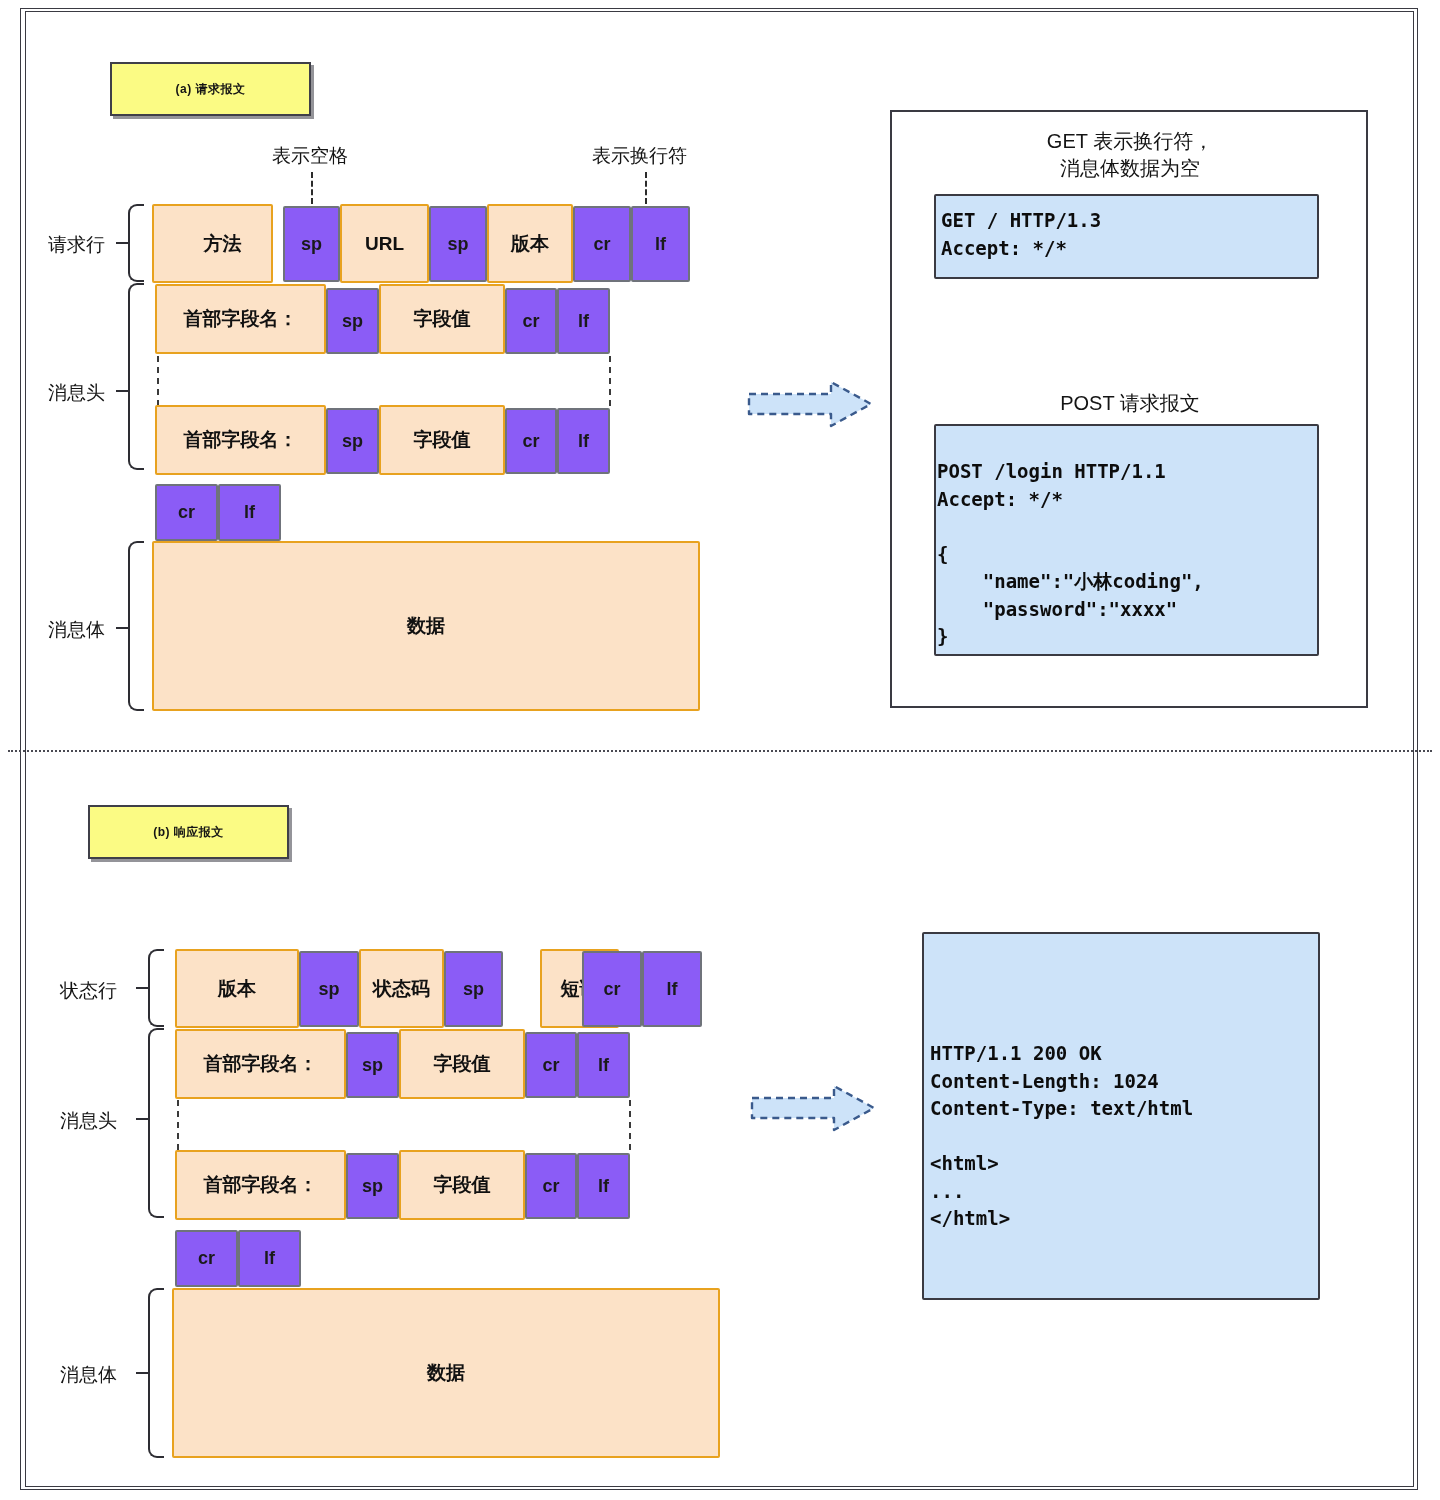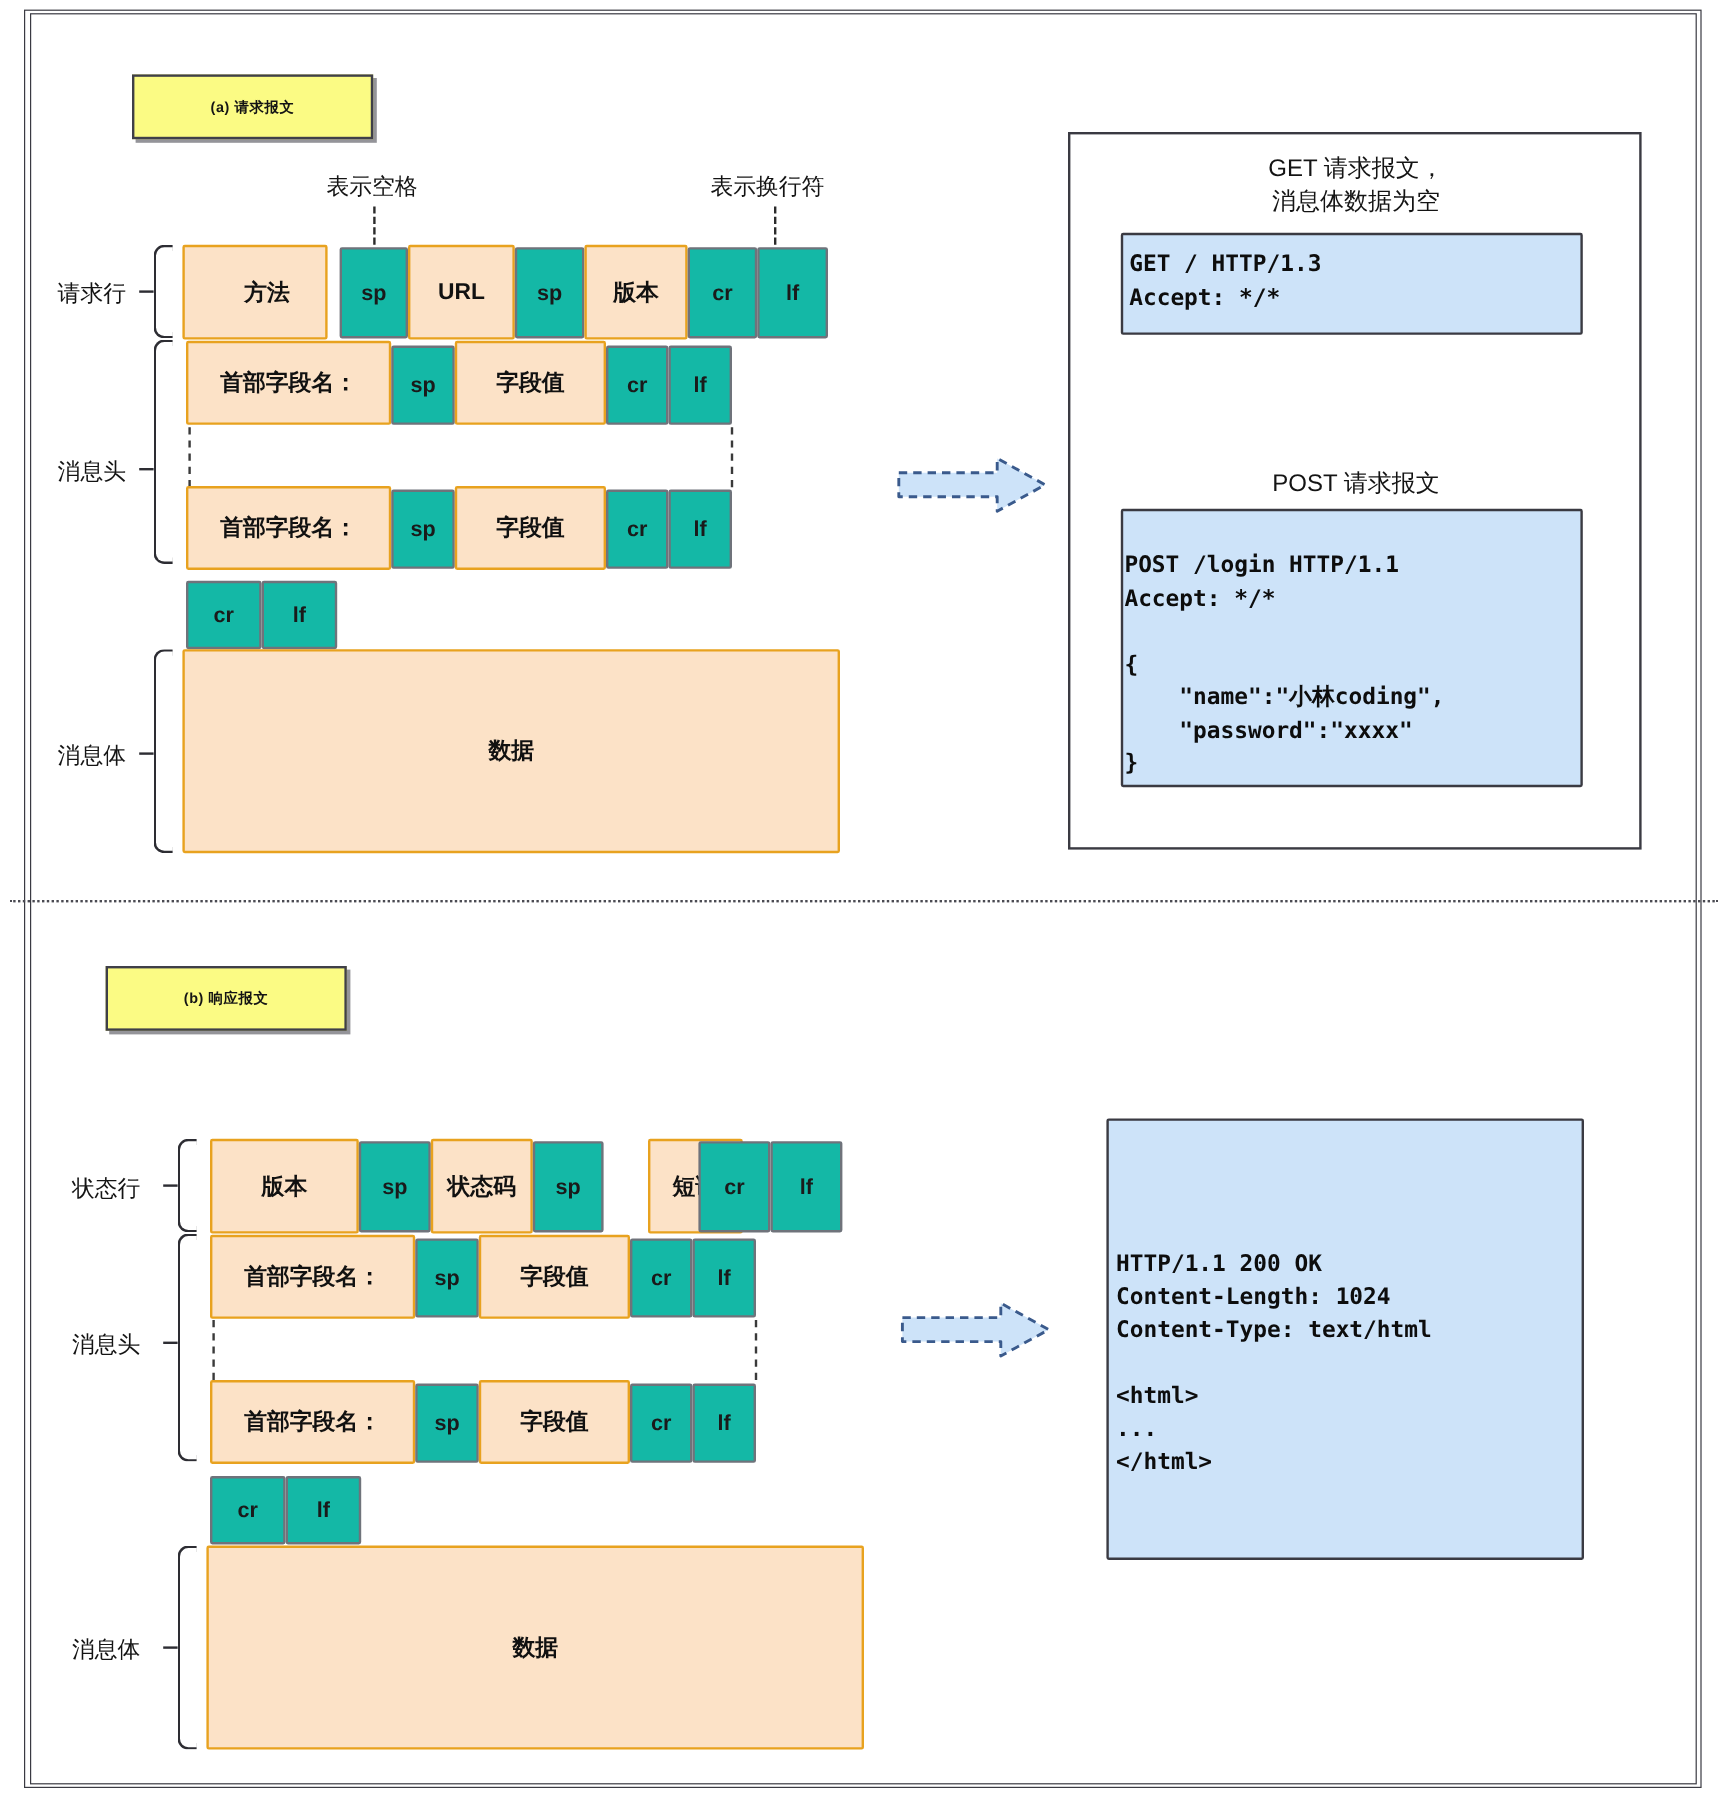--- a/index.html
+++ b/index.html
@@ -36,21 +36,21 @@
   .cell{
     position:absolute;box-sizing:border-box;
     display:flex;align-items:center;justify-content:center;
     border-radius:2px;
   }
   .cell.orange{
     background:#fce2c7;border:2px solid #e8a21f;
     font-weight:bold;font-size:19px;color:#111;
   }
   .cell.gray{
-    background:#14b8a6;border:2px solid #6f737b;
+    background:#8b5cf6;border:2px solid #6f737b;
     font-weight:600;font-size:18px;color:#1a1a1a;
   }
   .cell.orange.big{font-size:19px;}
 
   
   .row-label{
     position:absolute;font-size:19px;color:#141414;white-space:nowrap;
   }
   .brace{
     position:absolute;
@@ -199,21 +199,21 @@
     </div>
 
   <div class="arrow-wrap" style="left:745px;top:378px;width:132px;height:52px;">
     <svg width="132" height="52" viewBox="0 0 132 52">
       <path d="M4 16 L86 16 L86 4 L126 26 L86 48 L86 36 L4 36 Z" fill="#cde3f9" stroke="#3a5a8c" stroke-width="2.4" stroke-dasharray="7 5" stroke-linejoin="round"></path>
     </svg>
   </div>
 
   <div class="panel" style="left:890px;top:110px;width:478px;height:598px;"></div>
 
-  <div class="panel-caption" style="left:930px;top:128px;width:400px;">GET 请求报文，
+  <div class="panel-caption" style="left:930px;top:128px;width:400px;">GET 表示换行符，
 消息体数据为空</div>
   <div class="code-box" style="left:934px;top:194px;width:385px;height:85px;"></div>
   <div class="code-text" style="left:941px;top:207px;">GET / HTTP/1.3
 Accept: */*</div>
 
   <div class="panel-caption" style="left:930px;top:390px;width:400px;">POST 请求报文</div>
   <div class="code-box" style="left:934px;top:424px;width:385px;height:232px;"></div>
   <div class="code-text" style="left:937px;top:458px;">POST /login HTTP/1.1
 Accept: */*
 

